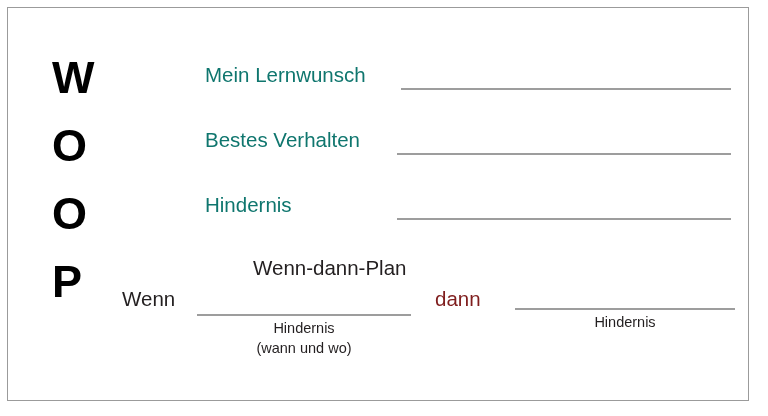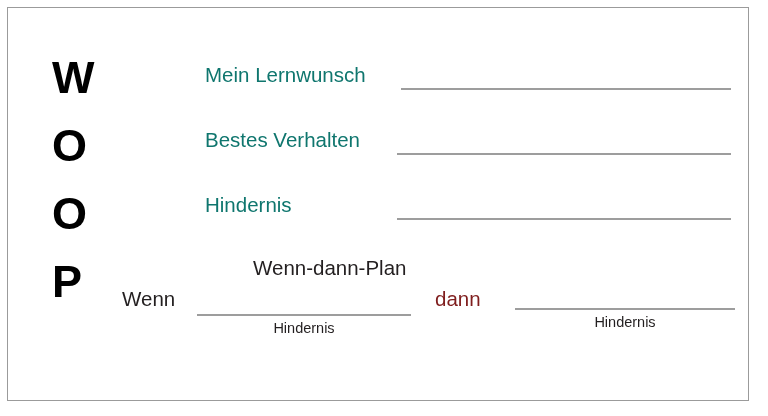--- a/index.html
+++ b/index.html
@@ -139,20 +139,21 @@
     <span class="field-label">Hindernis</span>
   </div>
   <div class="blank-line line-hindernis"></div>
 
   <div class="plan-heading">Wenn-dann-Plan</div>
 
   <div class="wenn-word">Wenn</div>
   <div class="blank-line line-wenn"></div>
   <div class="caption caption-wenn">
     <span class="caption-line">Hindernis</span>
+    <span class="caption-line">(wann und wo)</span>
   </div>
 
   <div class="dann-word">dann</div>
   <div class="blank-line line-dann"></div>
   <div class="caption caption-dann">
     <span class="caption-line">Hindernis</span>
   </div>
 
 </div>
 

